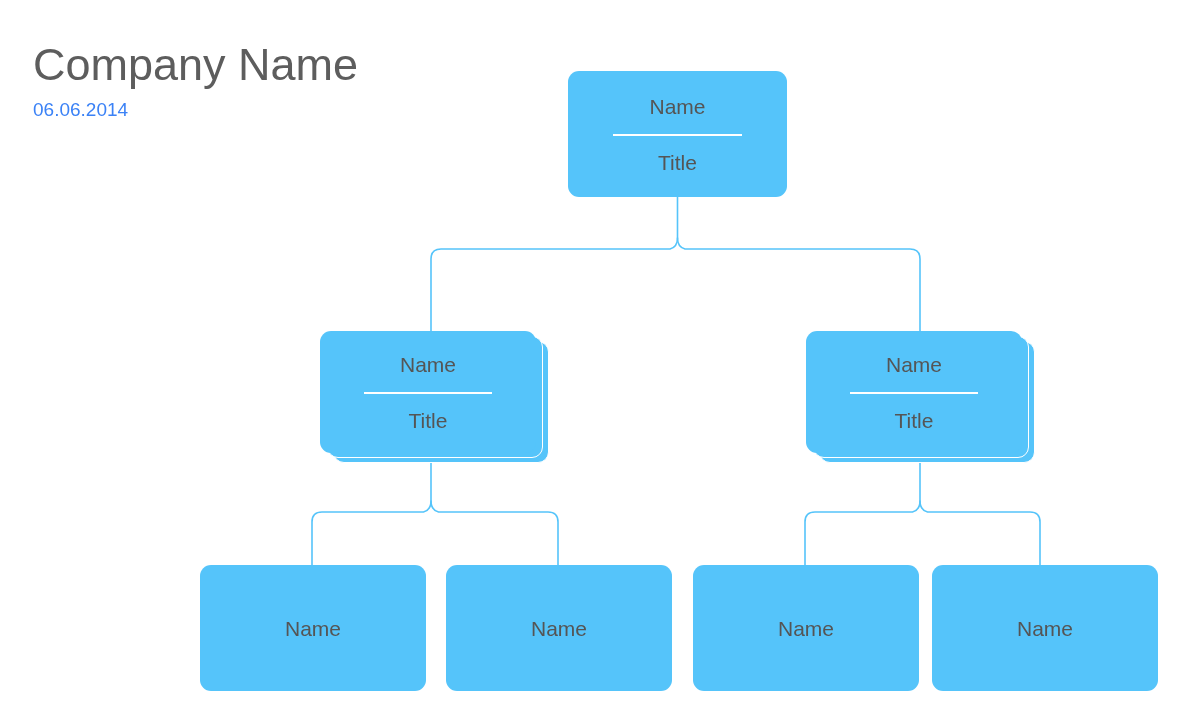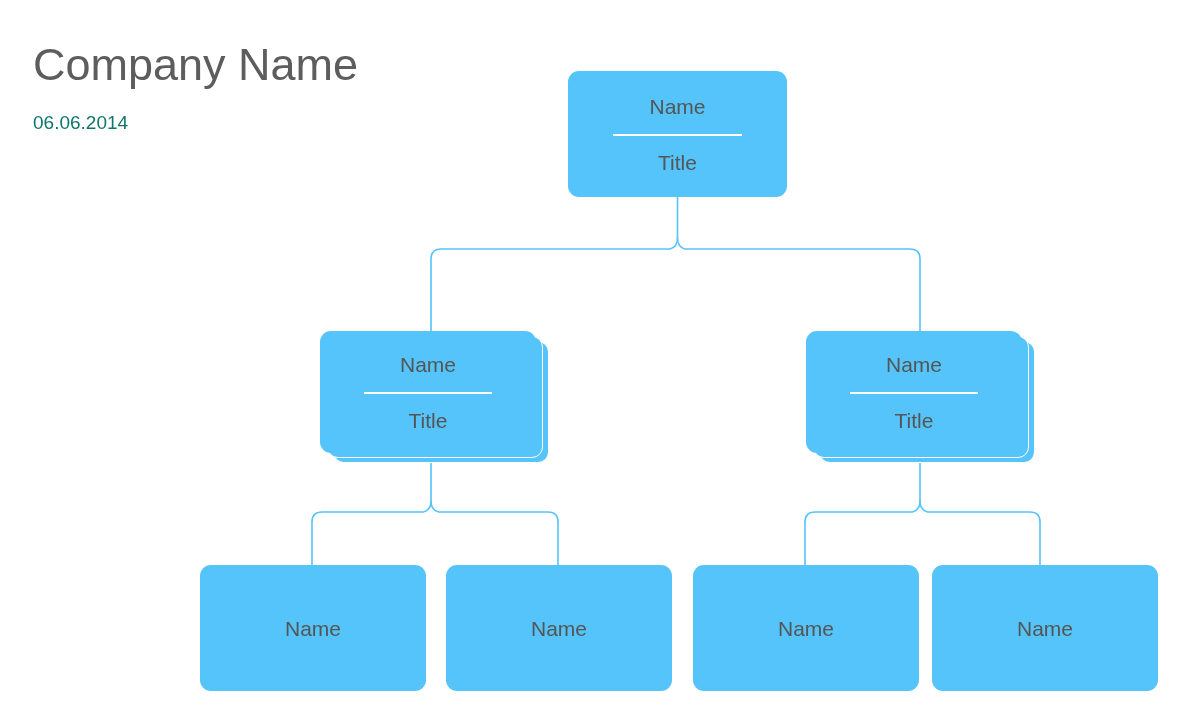--- a/index.html
+++ b/index.html
@@ -30,24 +30,24 @@
   }
   #company-title {
     font-size: 45px;
     font-weight: 300;
     color: #5d5d5d;
     letter-spacing: 0px;
     line-height: 1.0;
     white-space: nowrap;
   }
   #company-date {
-    margin-top: 26px;
+    margin-top: 13px;
     font-size: 19px;
     font-weight: 400;
-    color: #0f766e;
+    color: #3b82f6;
     line-height: 1.0;
     white-space: nowrap;
   }
 
   
   #connectors {
     position: absolute;
     left: 0;
     top: 0;
     width: 1180px;

